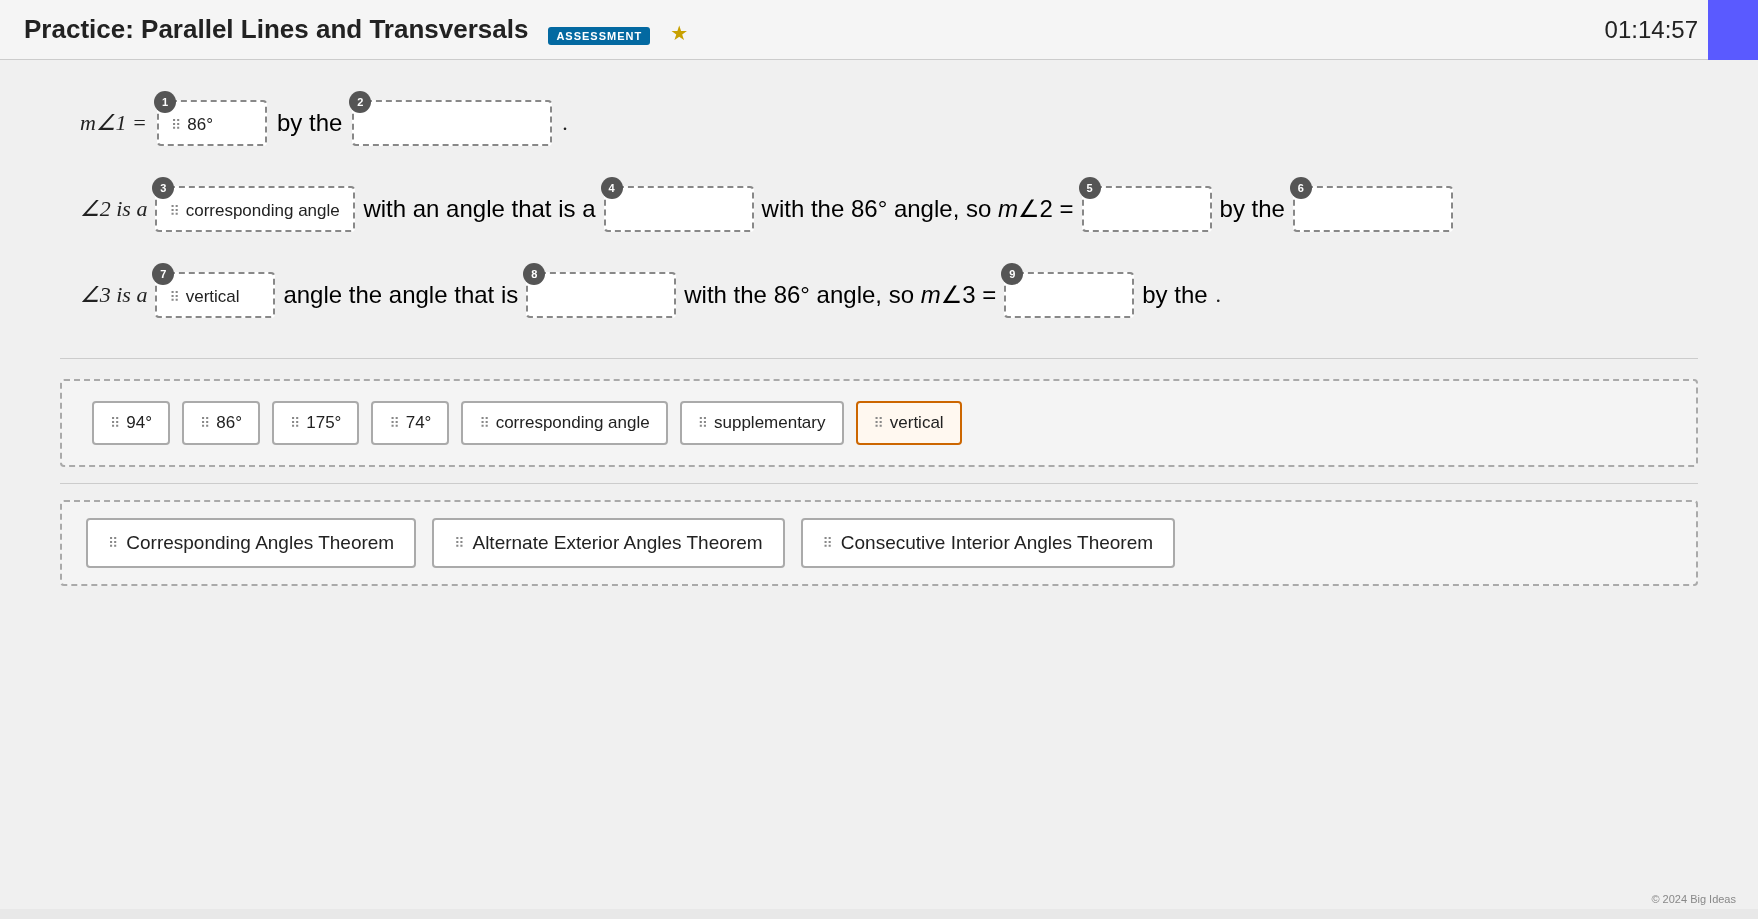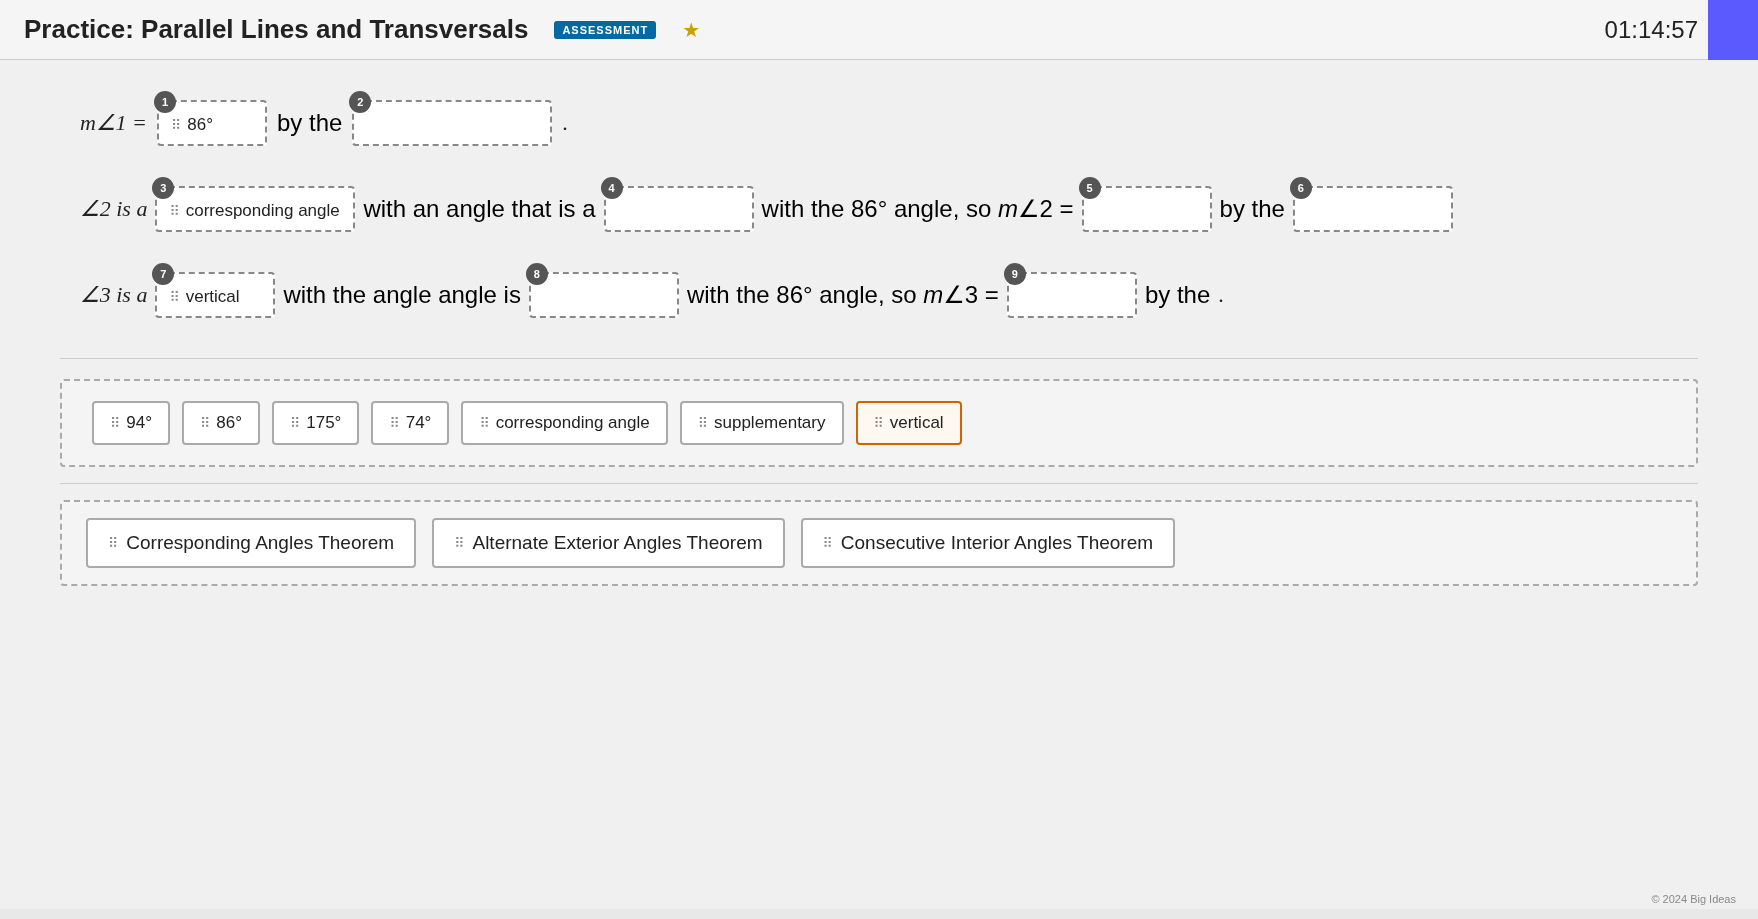--- a/index.html
+++ b/index.html
@@ -12,22 +12,22 @@
       overflow: hidden;
       position: relative;
     }
 
     
     .header {
       background: #f5f5f5;
       border-bottom: 1px solid #ccc;
       padding: 14px 24px;
       display: flex;
-      align-items: center;
-      gap: 26px;
+      align-items: flex-end;
+      gap: 20px;
       position: relative;
     }
 
     .header-title {
       font-size: 26px;
       font-weight: 600;
       color: #222;
       font-family: Arial, sans-serif;
     }
 
@@ -295,21 +295,21 @@
     <span class="math-text">∠3 is a</span>
 
     <span class="drop-zone filled" style="min-width:120px;">
       <span class="numbered-circle">7</span>
       <span class="drag-tile-inner">
         <span class="dots-icon">⠿</span>
         <span>vertical</span>
       </span>
     </span>
 
-    <span class="static-text">with the angle angle is</span>
+    <span class="static-text">angle the angle that is</span>
 
     <span class="drop-zone" style="min-width:150px;">
       <span class="numbered-circle">8</span>
     </span>
 
     <span class="static-text">with the 86° angle, so <i>m</i>∠3 =</span>
 
     <span class="drop-zone" style="min-width:130px;">
       <span class="numbered-circle">9</span>
     </span>

